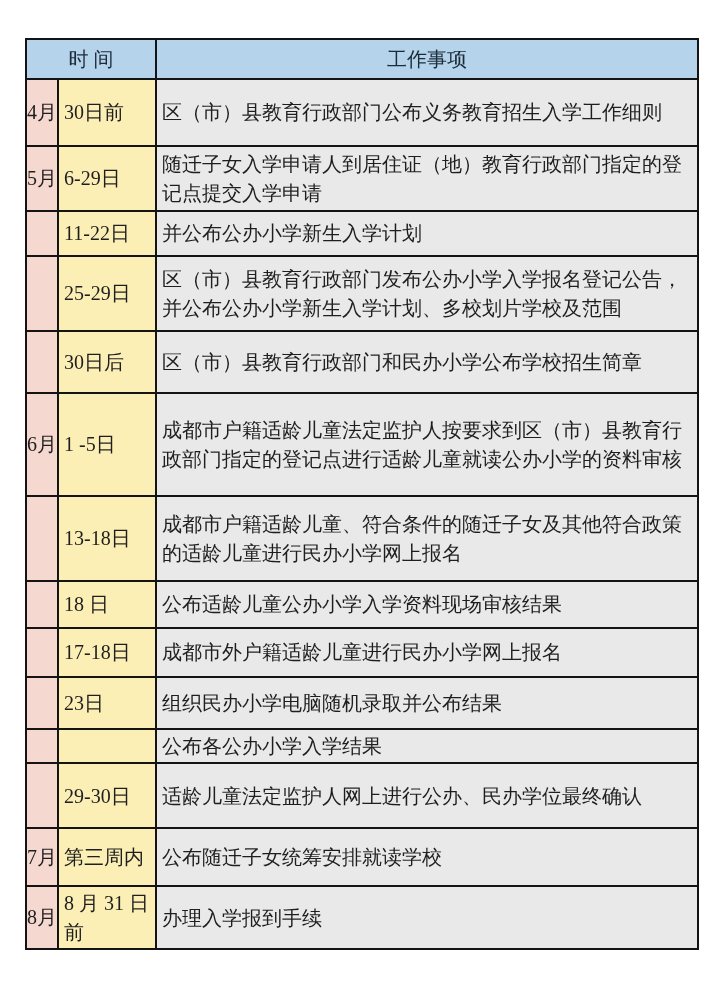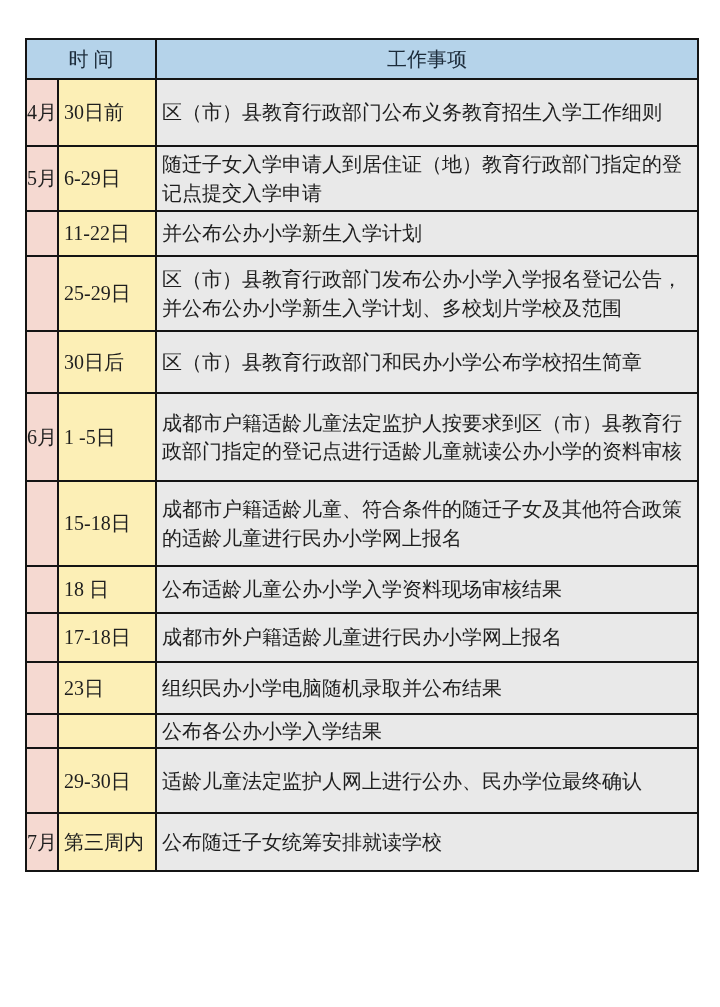--- a/index.html
+++ b/index.html
@@ -103,28 +103,28 @@
       <tr style="height:75px;">
         <td class="month"></td>
         <td class="date">25-29日</td>
         <td class="work">区（市）县教育行政部门发布公办小学入学报名登记公告，并公布公办小学新生入学计划、多校划片学校及范围</td>
       </tr>
       <tr style="height:62px;">
         <td class="month"></td>
         <td class="date">30日后</td>
         <td class="work">区（市）县教育行政部门和民办小学公布学校招生简章</td>
       </tr>
-      <tr style="height:88px;">
+      <tr style="height:103px;">
         <td class="month">6月</td>
         <td class="date">1 -5日</td>
         <td class="work">成都市户籍适龄儿童法定监护人按要求到区（市）县教育行政部门指定的登记点进行适龄儿童就读公办小学的资料审核</td>
       </tr>
       <tr style="height:85px;">
         <td class="month"></td>
-        <td class="date">15-18日</td>
+        <td class="date">13-18日</td>
         <td class="work">成都市户籍适龄儿童、符合条件的随迁子女及其他符合政策的适龄儿童进行民办小学网上报名</td>
       </tr>
       <tr style="height:47px;">
         <td class="month"></td>
         <td class="date">18 日</td>
         <td class="work">公布适龄儿童公办小学入学资料现场审核结果</td>
       </tr>
       <tr style="height:49px;">
         <td class="month"></td>
         <td class="date">17-18日</td>
@@ -143,15 +143,20 @@
       <tr style="height:65px;">
         <td class="month"></td>
         <td class="date">29-30日</td>
         <td class="work">适龄儿童法定监护人网上进行公办、民办学位最终确认</td>
       </tr>
       <tr style="height:58px;">
         <td class="month">7月</td>
         <td class="date">第三周内</td>
         <td class="work">公布随迁子女统筹安排就读学校</td>
       </tr>
+      <tr style="height:57px;">
+        <td class="month">8月</td>
+        <td class="date">8 月 31 日前</td>
+        <td class="work">办理入学报到手续</td>
+      </tr>
     </tbody>
   </table>
 </div>
 
 </body></html>

